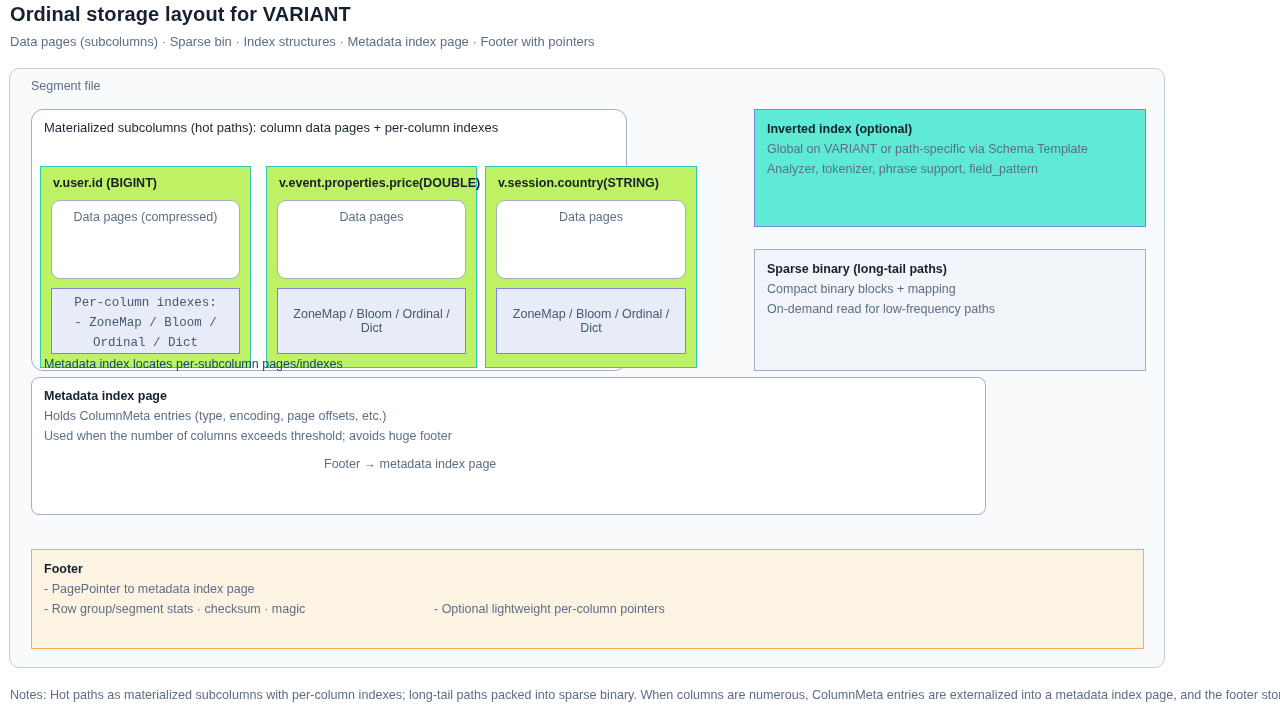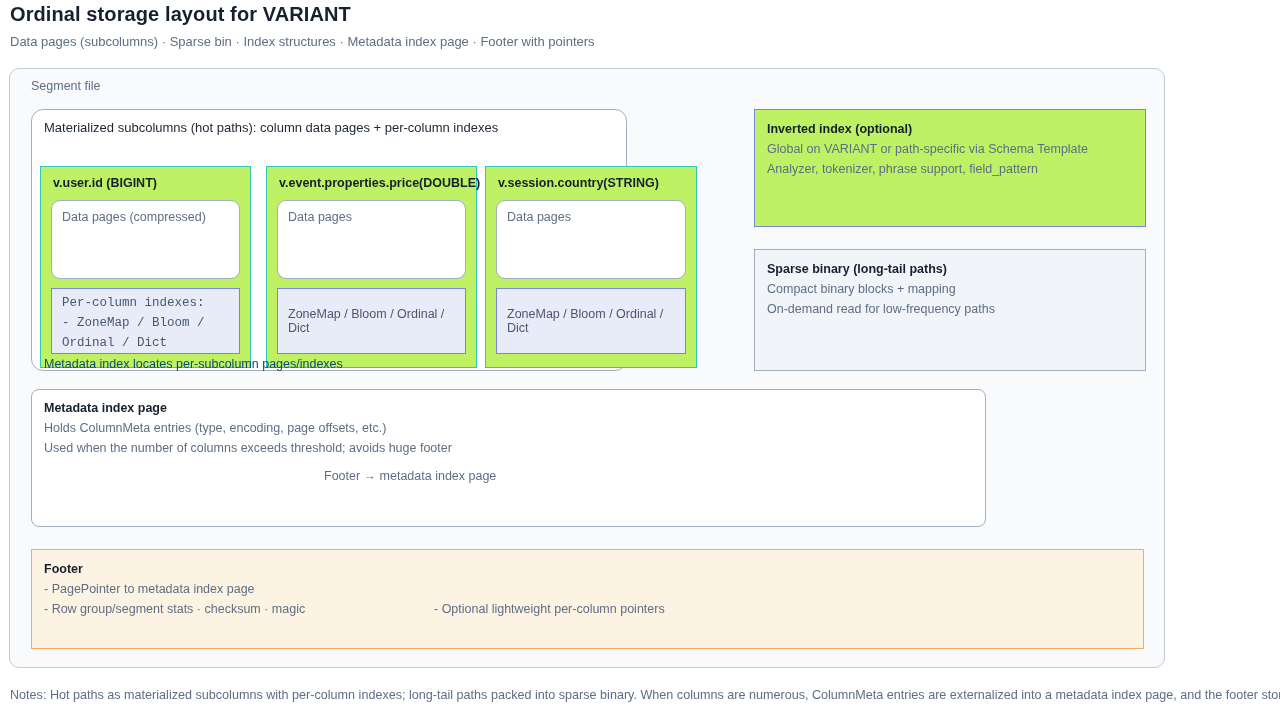--- a/index.html
+++ b/index.html
@@ -39,20 +39,21 @@
     left:21px; top:10px;
     font-size:12.5px; color:#5e6e85;
   }
 
   
   .materialized {
     left:21px; top:40px; width:596px; height:262px;
     background:#ffffff;
     border:1px solid #a3aebf;
     border-radius:12px;
+    text-align:center;
   }
   .materialized-title {
     left:12px; top:10px;
     font-size:13px; color:#1c2634;
   }
   .materialized-caption {
     left:12px; top:247px;
     font-size:12.5px; color:#0c4a6e;
   }
 
@@ -89,32 +90,32 @@
   
   .sidebox {
     left:744px; width:392px;
     padding:9px 12px;
     font-size:12.5px; line-height:20px;
   }
   .sidebox .box-title { font-weight:600; color:#17202e; }
   .sidebox .box-line { color:#5e6e85; }
   .inverted-index {
     top:40px; height:118px;
-    background:#bef264;
+    background:#5eead4;
     border:1px solid #7b85e0;
   }
   .sparse-binary {
     top:180px; height:122px;
     background:#f1f5f9;
     border:1px solid #a3aebf;
   }
 
   
   .metadata-page {
-    left:21px; top:320px; width:955px; height:138px;
+    left:21px; top:308px; width:955px; height:138px;
     background:#ffffff;
     border:1px solid #a3aebf;
     border-radius:8px;
     font-size:12.5px; line-height:20px;
   }
   .metadata-inner { position:absolute; left:12px; top:8px; right:12px; }
   .metadata-page .box-title { font-weight:600; color:#17202e; }
   .metadata-page .box-line { color:#5e6e85; }
   .pointer-note {
     left:292px; top:76px;

